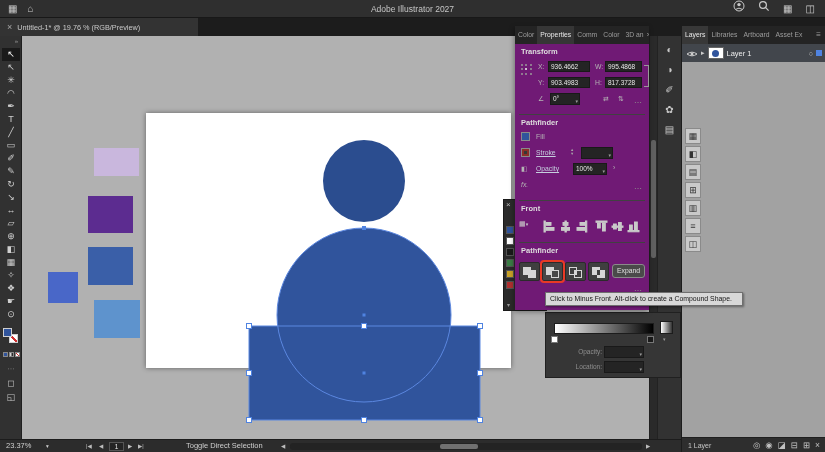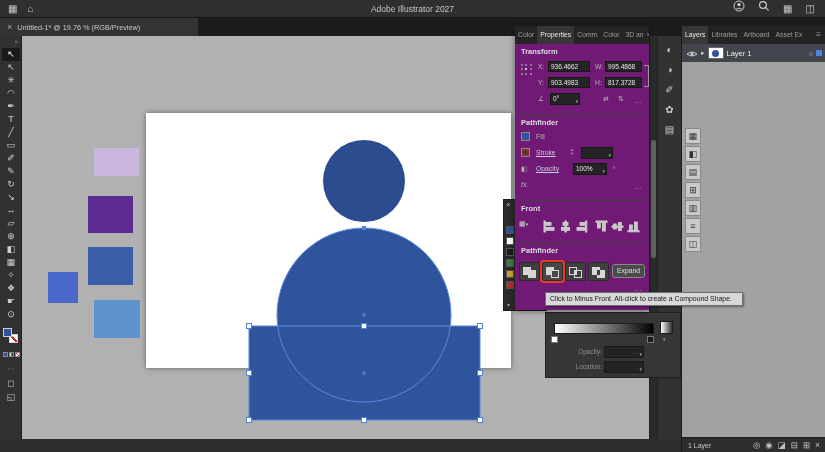--- a/index.html
+++ b/index.html
@@ -531,14 +531,29 @@
           <span class="fic">⊟</span>
 
           <span class="fic">⊞</span>
 
           <span class="fic">×</span>
 
       </span>
     </div>
   </div>
 
+  <div class="statusbar">
+    <span class="sb" style="left:6px">23.37%</span>
+    <span class="sb" style="left:46px;font-size:5.5px">▾</span>
+    <span class="sb sb-nav" style="left:86px">|◀</span>
+    <span class="sb sb-nav" style="left:99px">◀</span>
+    <input class="sb-in" value="1" style="">
+    <span class="sb sb-nav" style="left:128px">▶</span>
+    <span class="sb sb-nav" style="left:138px">▶|</span>
+    <span class="sb" style="left:186px">Toggle Direct Selection</span>
+    <span class="sb sb-nav" style="left:281px">◀</span>
+    <span class="htrack">
+      <span class="hthumb"></span>
+    </span>
+    <span class="sb sb-nav" style="left:646px">▶</span>
+  </div>
 
 </div>
 
 </body></html>

